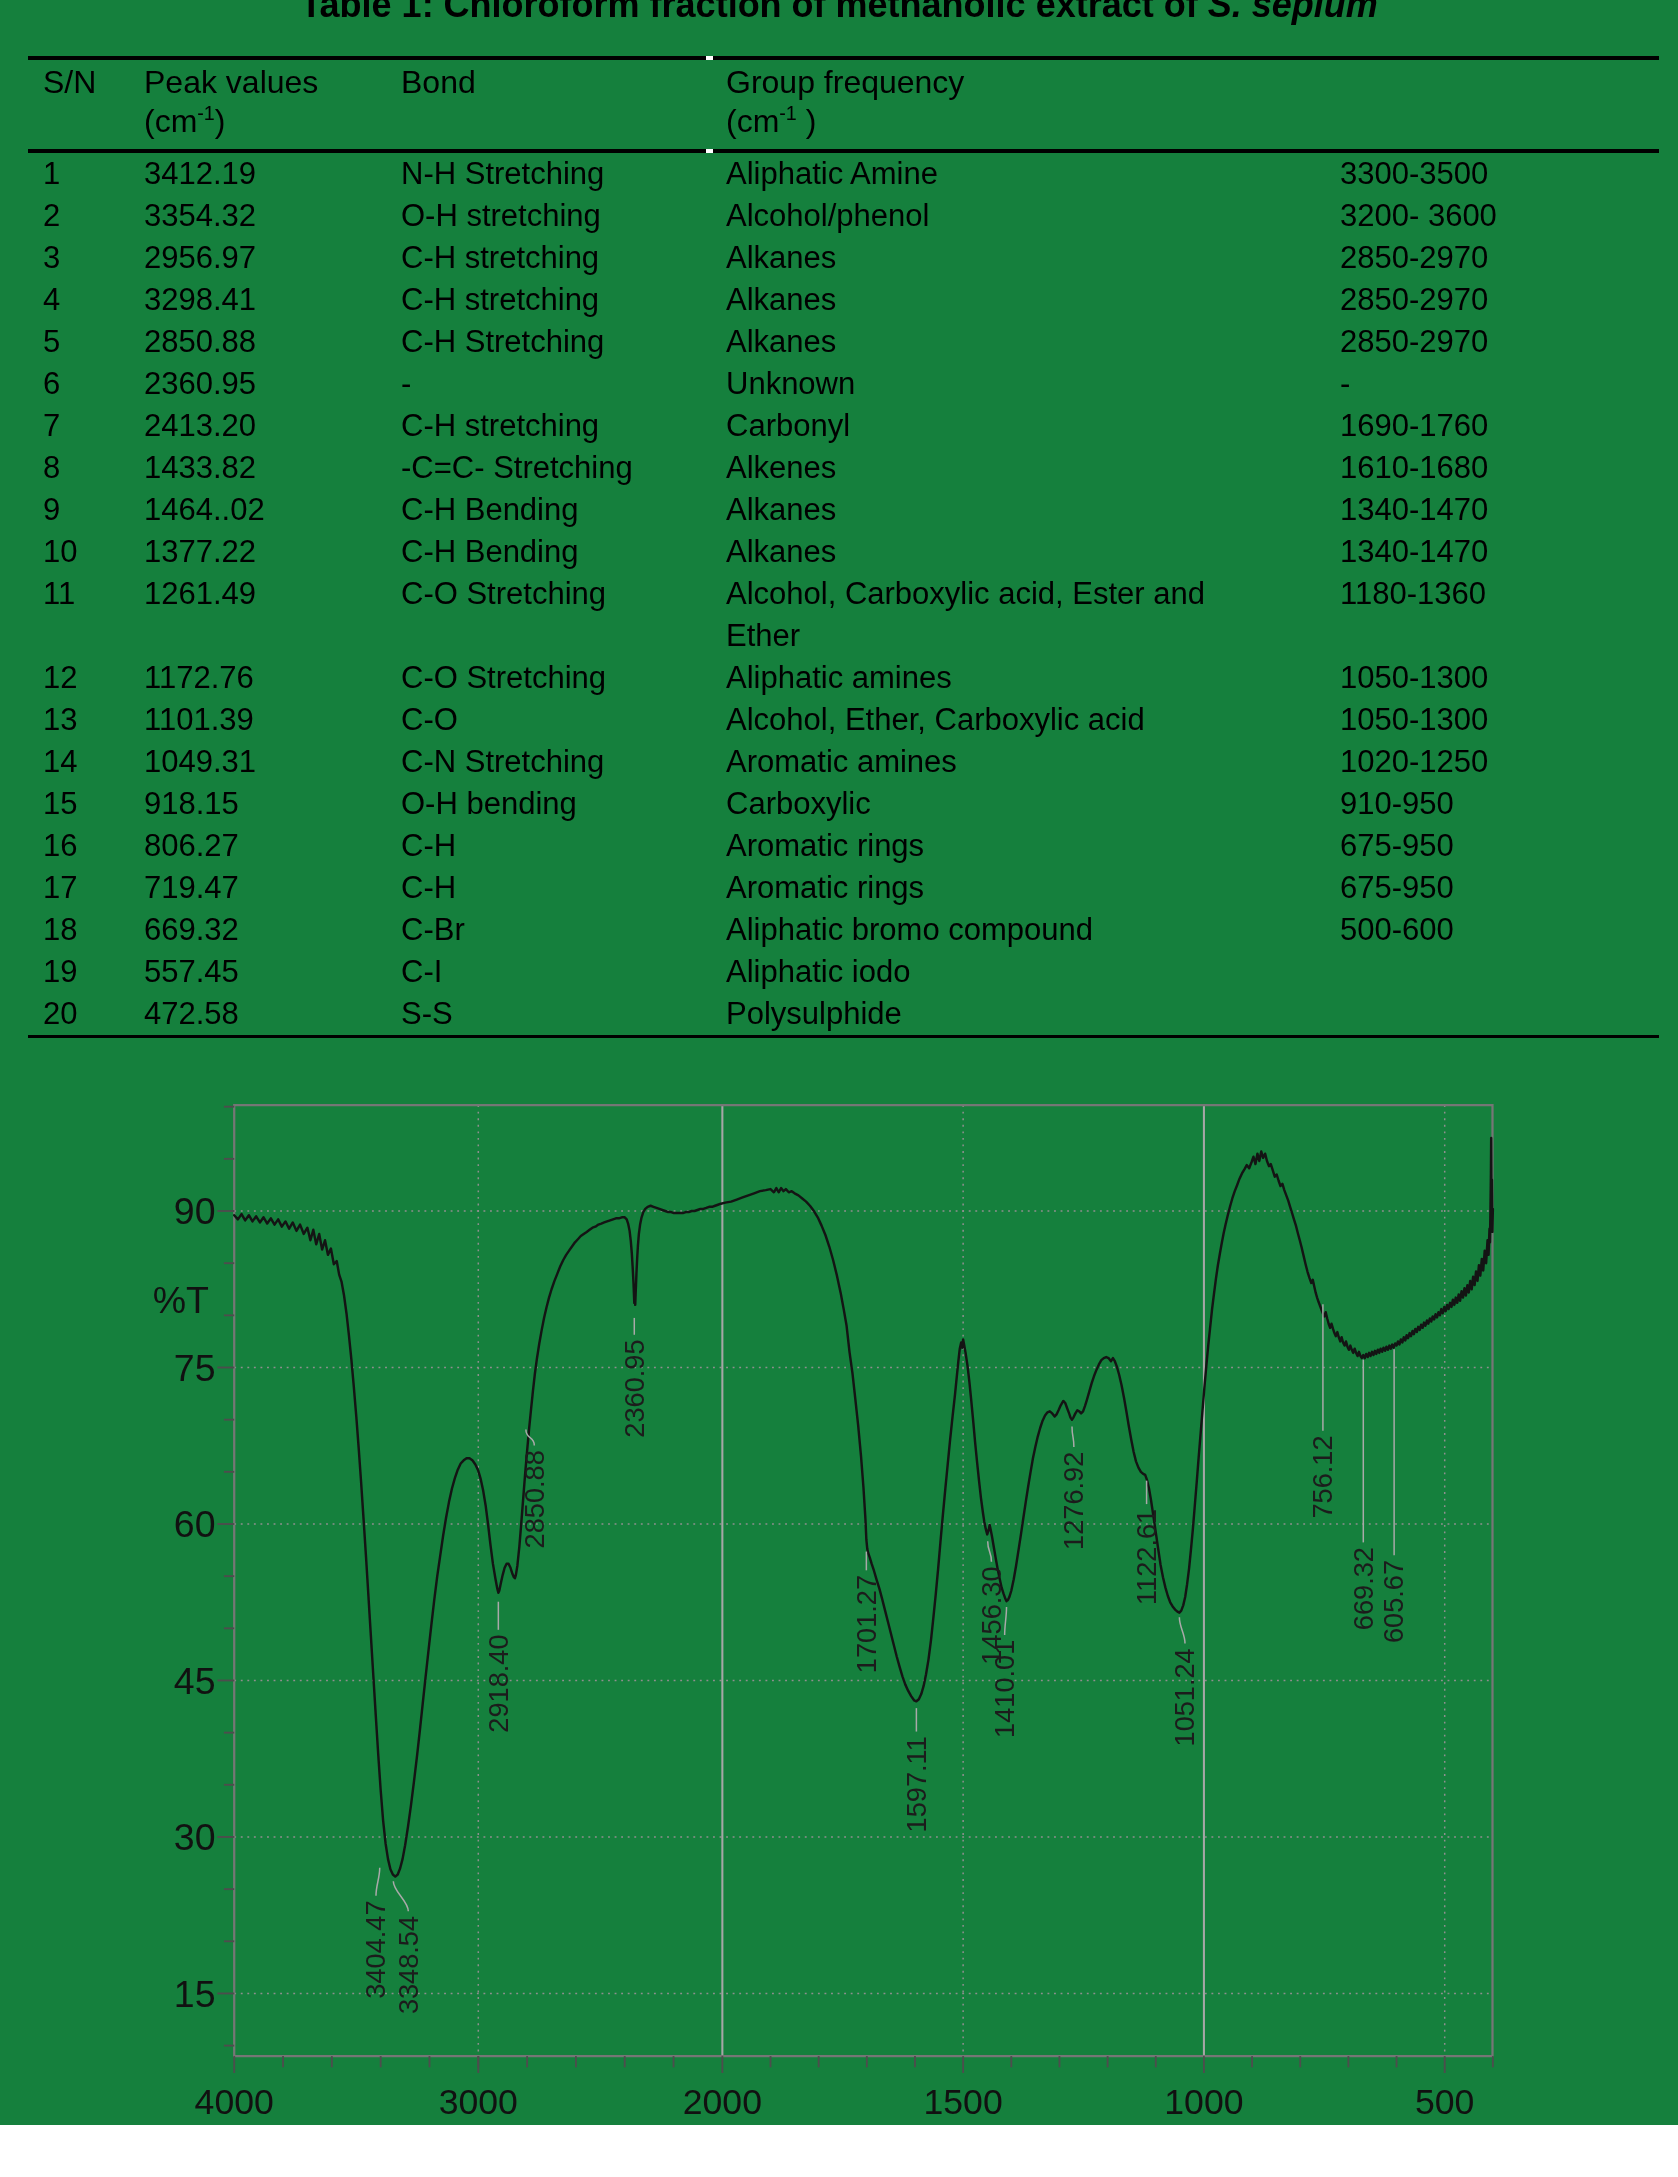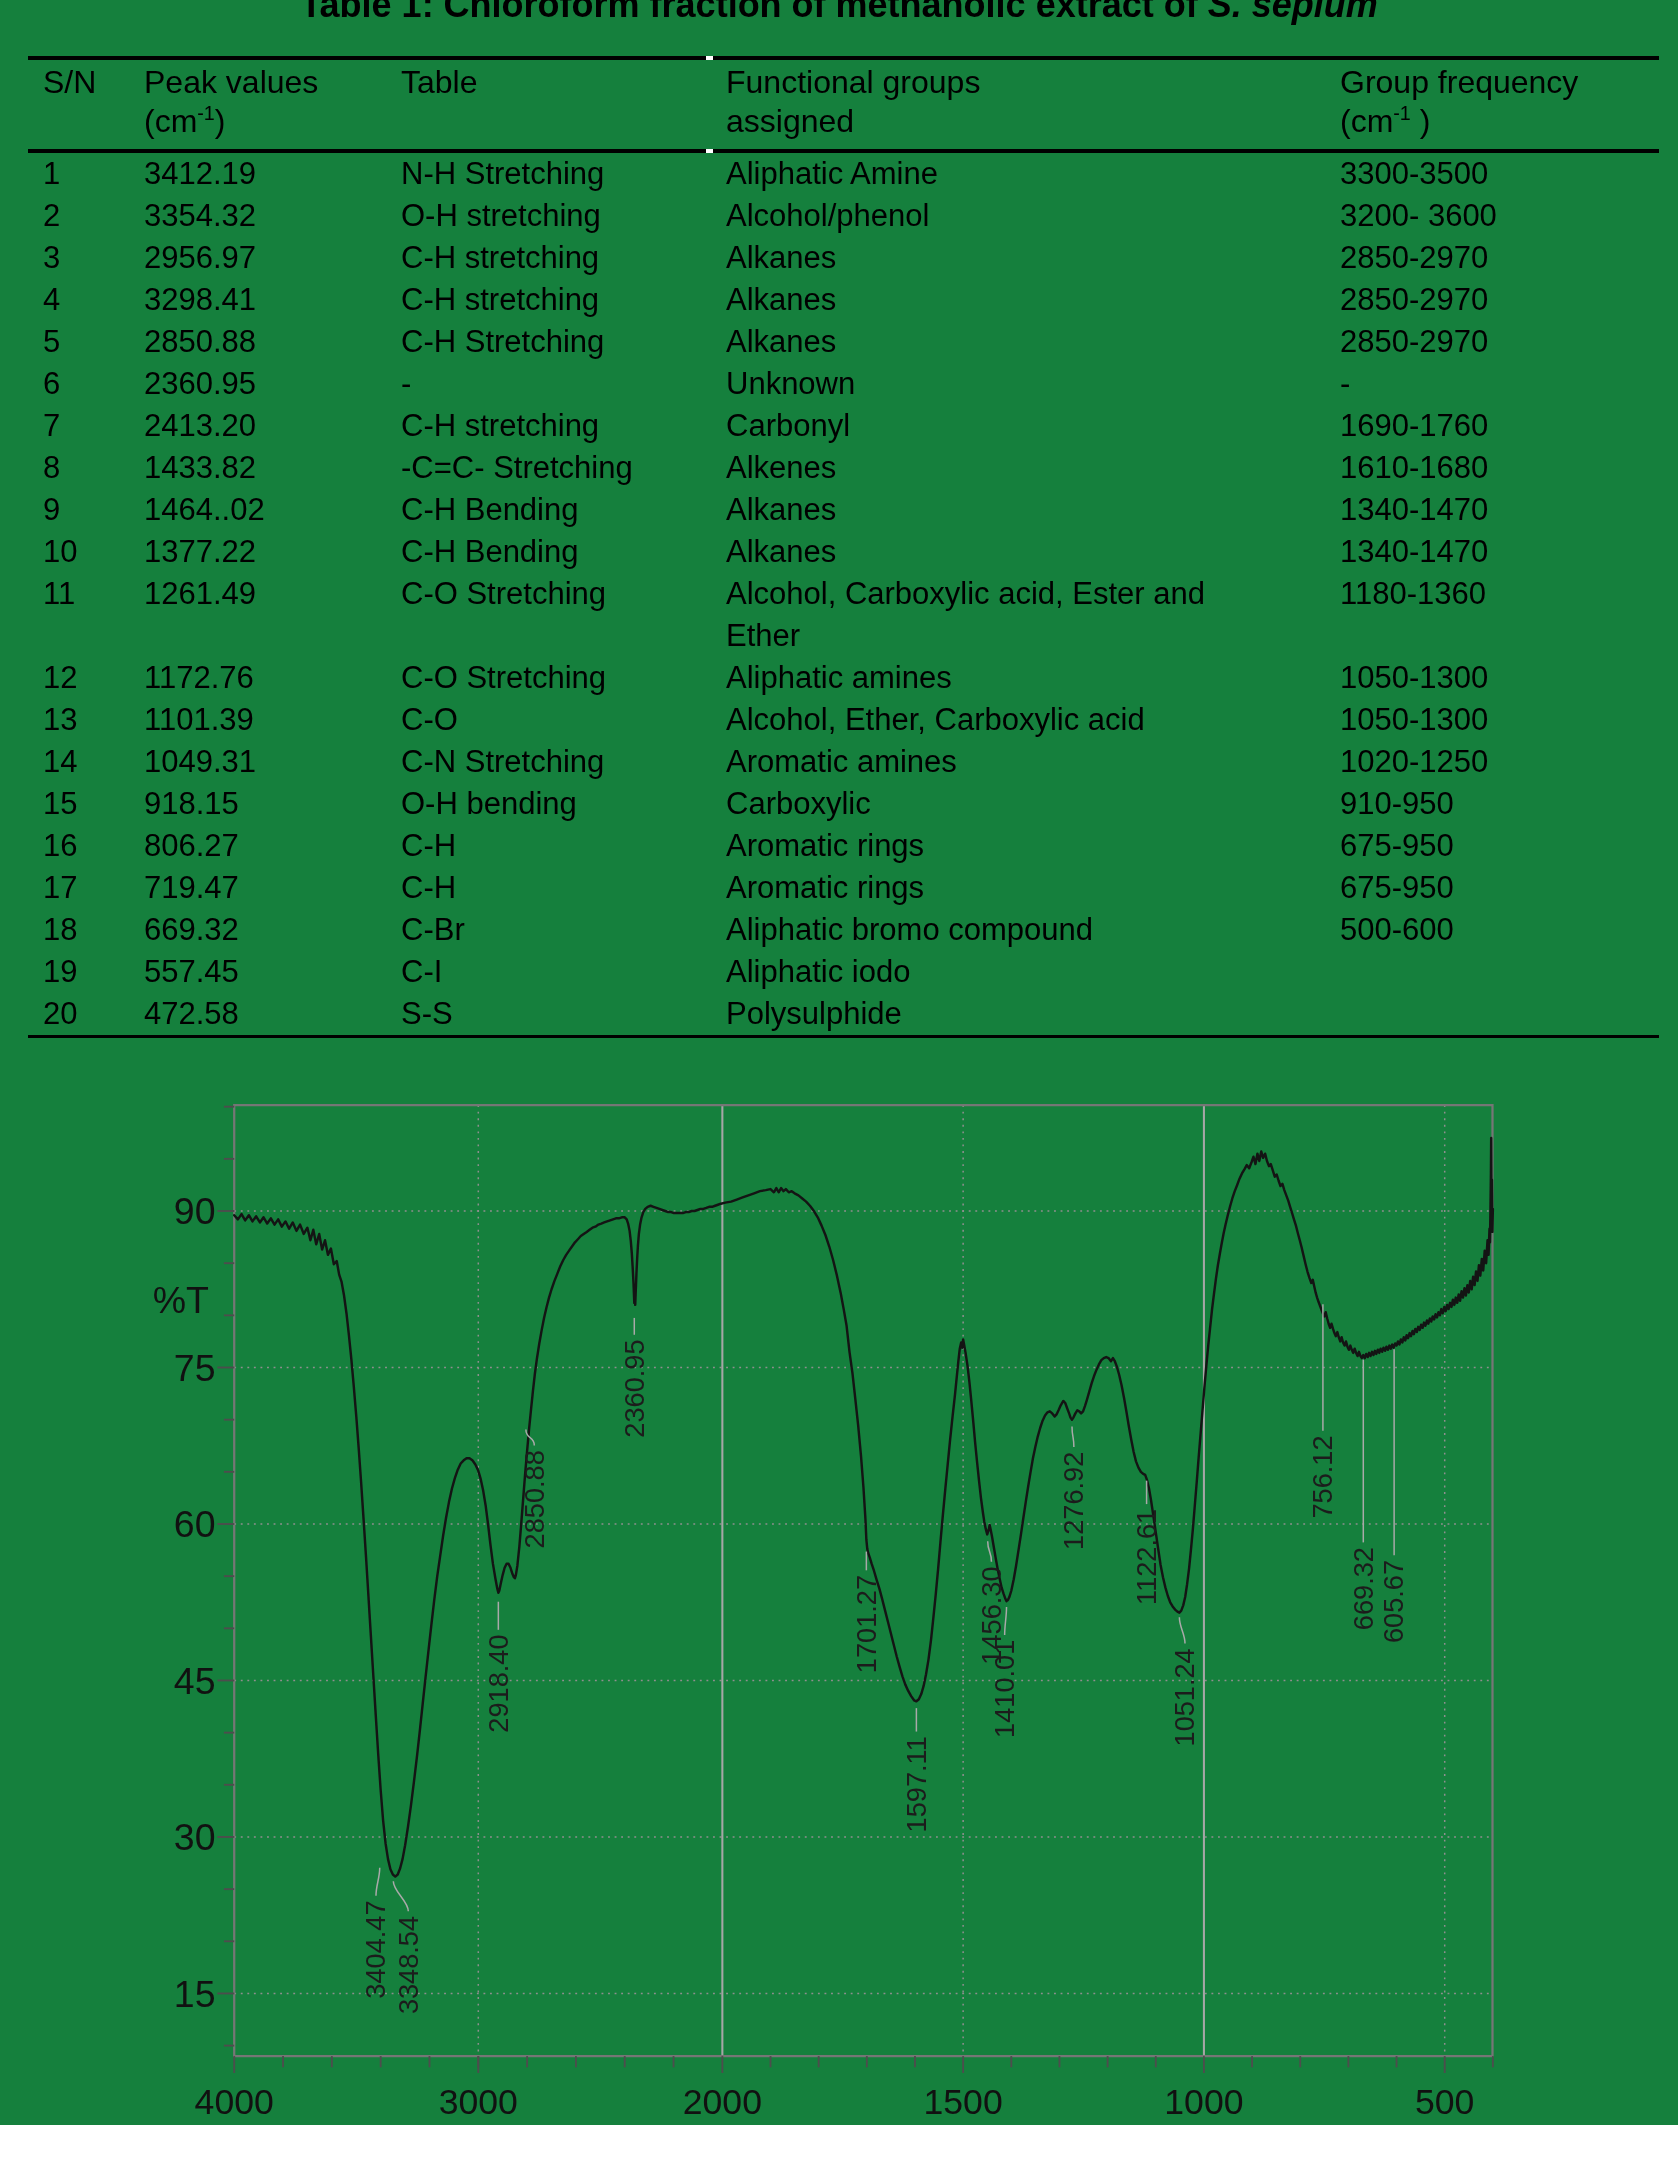--- a/index.html
+++ b/index.html
@@ -46,26 +46,22 @@
       </div>
     <div class="thead">
       <div>
           <div>S/N</div>
         </div>
       <div>
         <div>Peak values</div>
         <div><span>(cm</span><span class="sup">-1</span><span>)</span></div>
       </div>
       <div>
-          <div>Table</div>
-        </div>
-      <div class="c4">
-        <div>Functional groups</div>
-        <div>assigned</div>
-      </div>
+          <div>Bond</div>
+        </div>
       <div>
         <div>Group frequency</div>
         <div><span>(cm</span><span class="sup">-1</span><span> )</span></div>
       </div>
     </div>
     <div class="rule">
         <span class="gap"></span>
       </div>
     <div class="tbody" id="tbody">
         <div class="trow">

